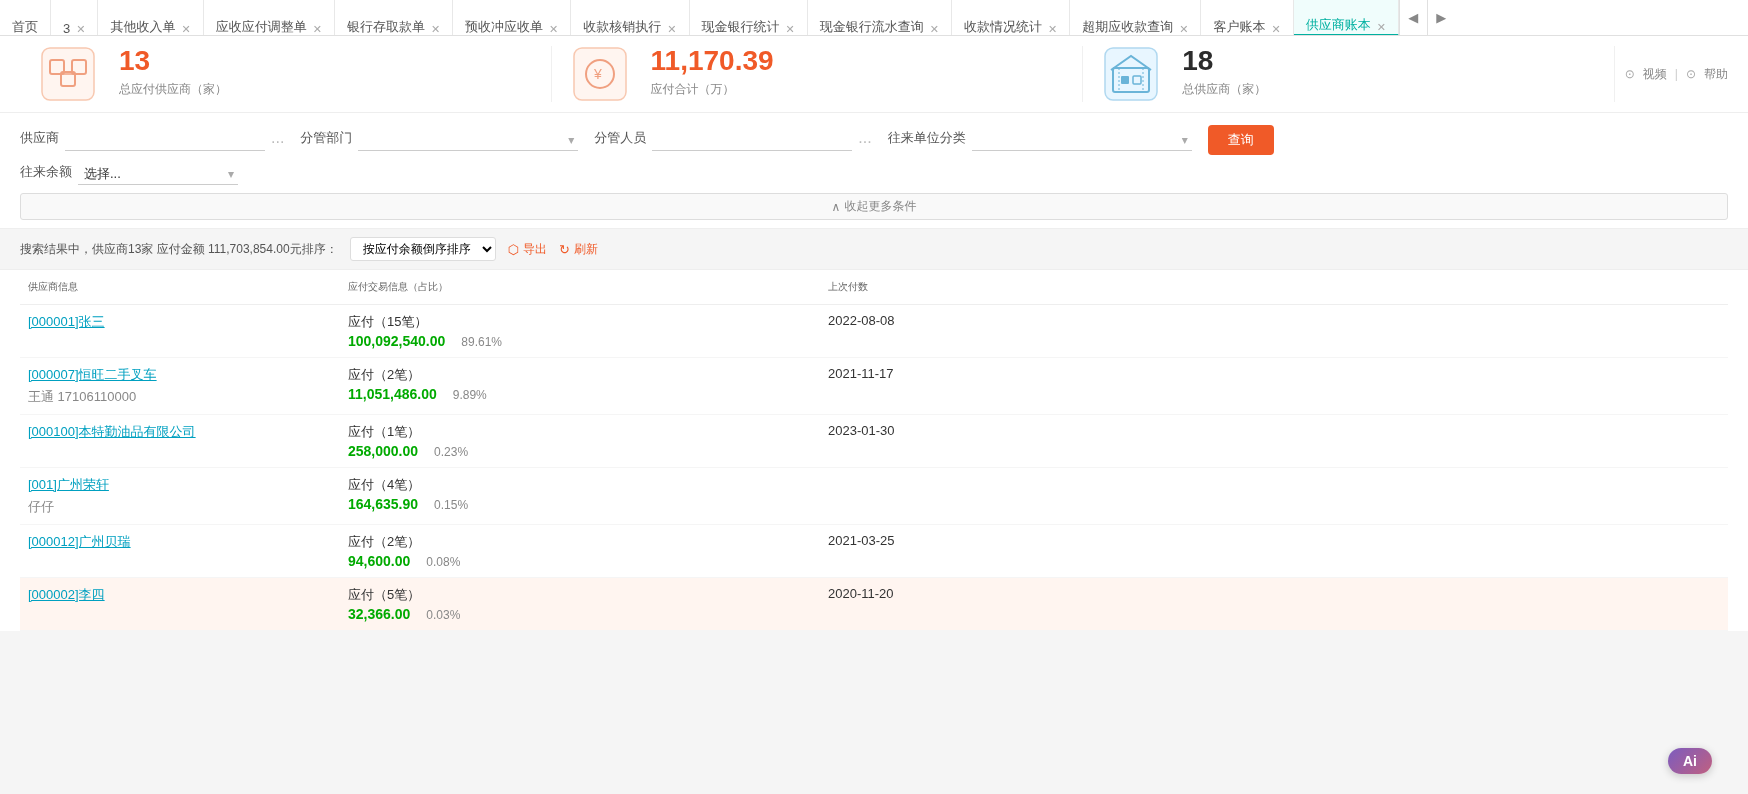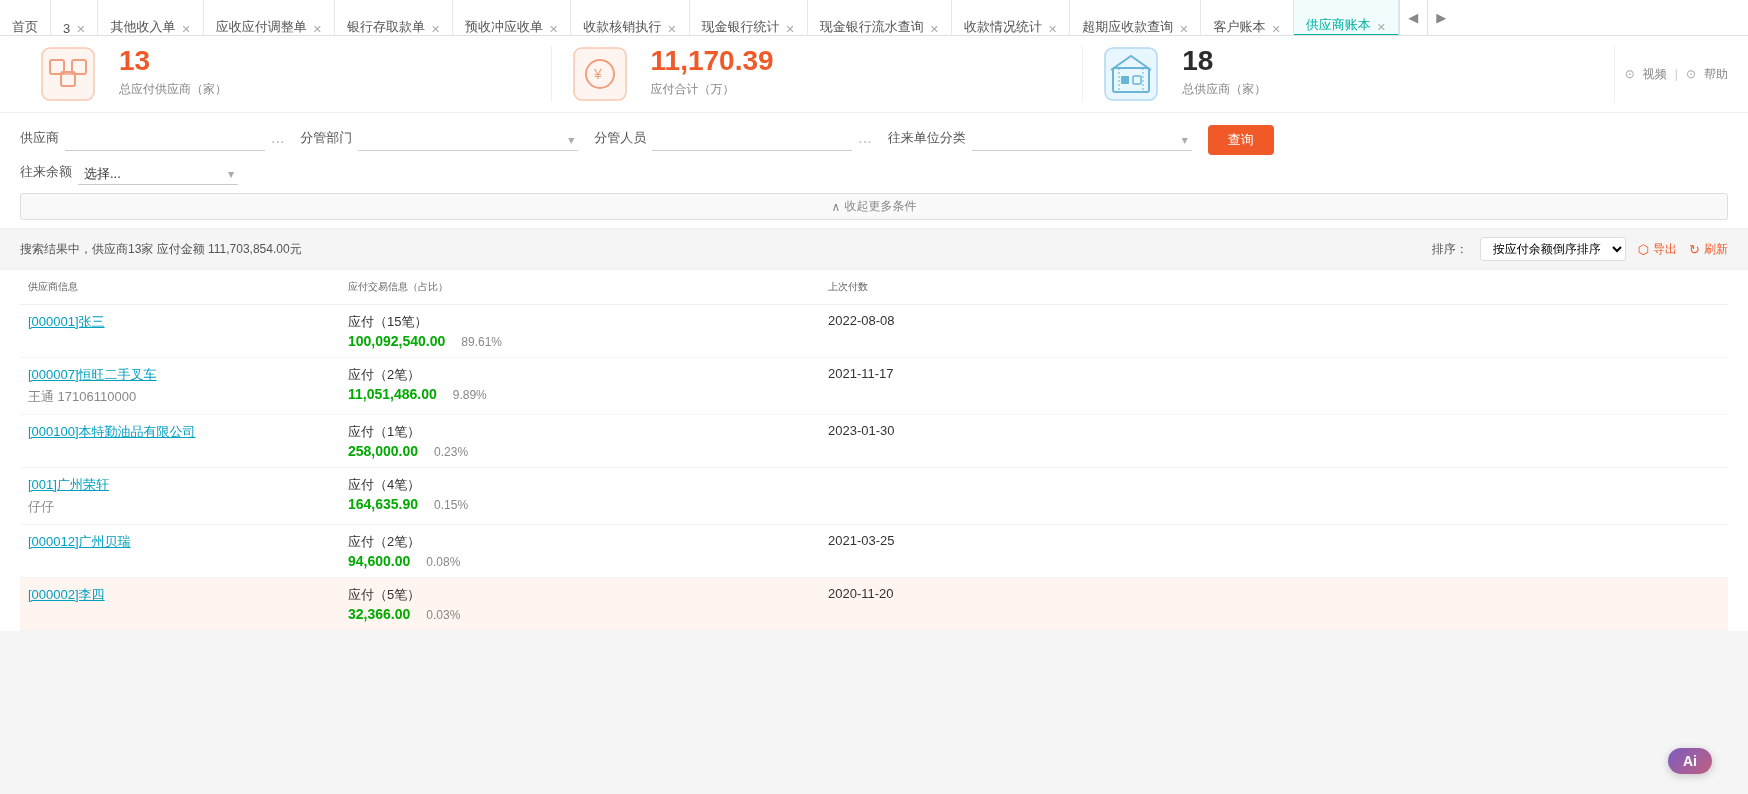--- a/index.html
+++ b/index.html
@@ -61,21 +61,21 @@
       padding: 6px 20px; font-size: 13px; cursor: pointer; white-space: nowrap;
     }
     .collapse-btn {
       display: flex; align-items: center; justify-content: center; gap: 4px;
       color: #888; font-size: 12px; cursor: pointer; padding: 4px 12px;
       border: 1px solid #ddd; border-radius: 3px; background: #f9f9f9; margin: 0 auto;
     }
 
     
     .result-bar {
-      display: flex; align-items: center; justify-content: space-between;
+      display: flex; align-items: center; 
       padding: 8px 20px; background: #f5f5f5; border-bottom: 1px solid #eee; font-size: 12px; color: #555;
     }
     .result-bar-right { display: flex; align-items: center; gap: 12px; }
     .sort-select { border: 1px solid #ddd; padding: 3px 8px; font-size: 12px; border-radius: 3px; background: #fff; cursor: pointer; }
     .btn-export, .btn-refresh {
       display: flex; align-items: center; gap: 4px; font-size: 12px; color: #f05a28;
       cursor: pointer; background: none; border: none;
     }
 
     

